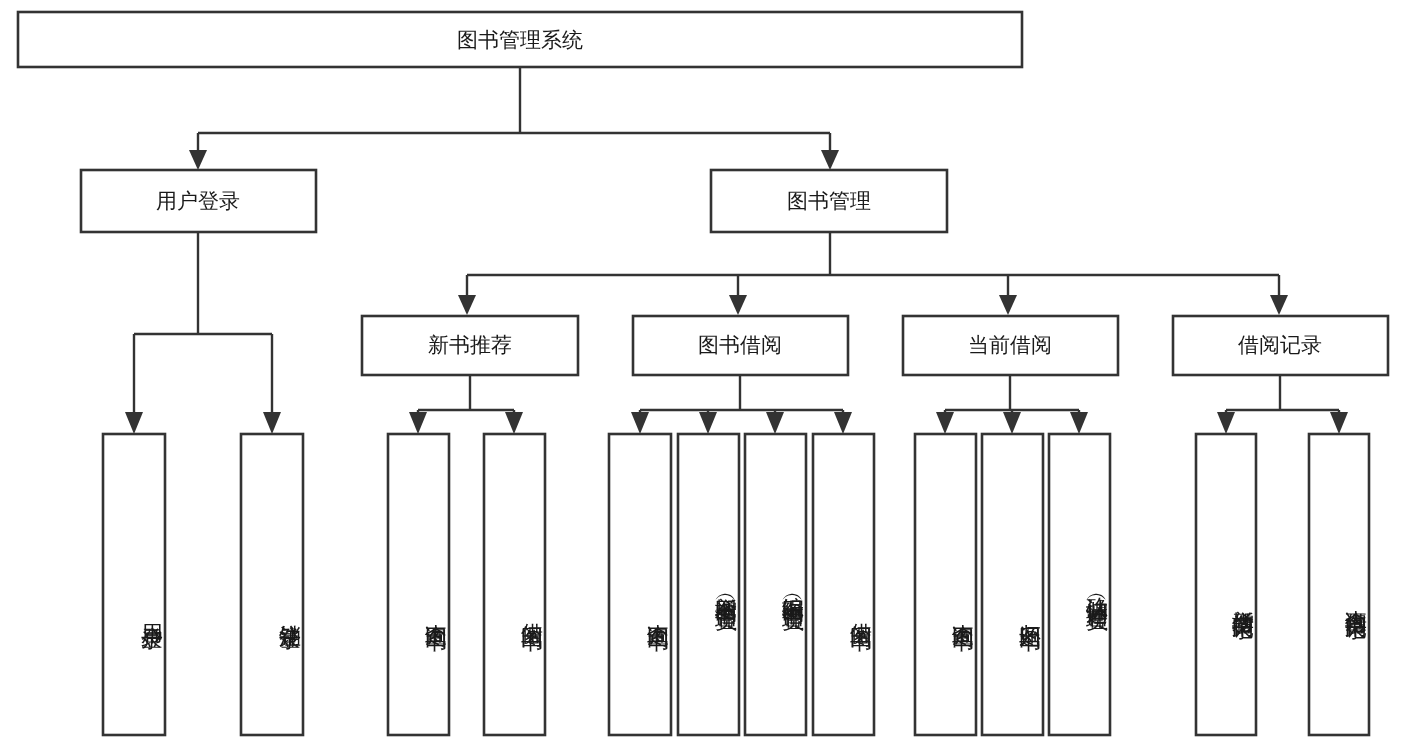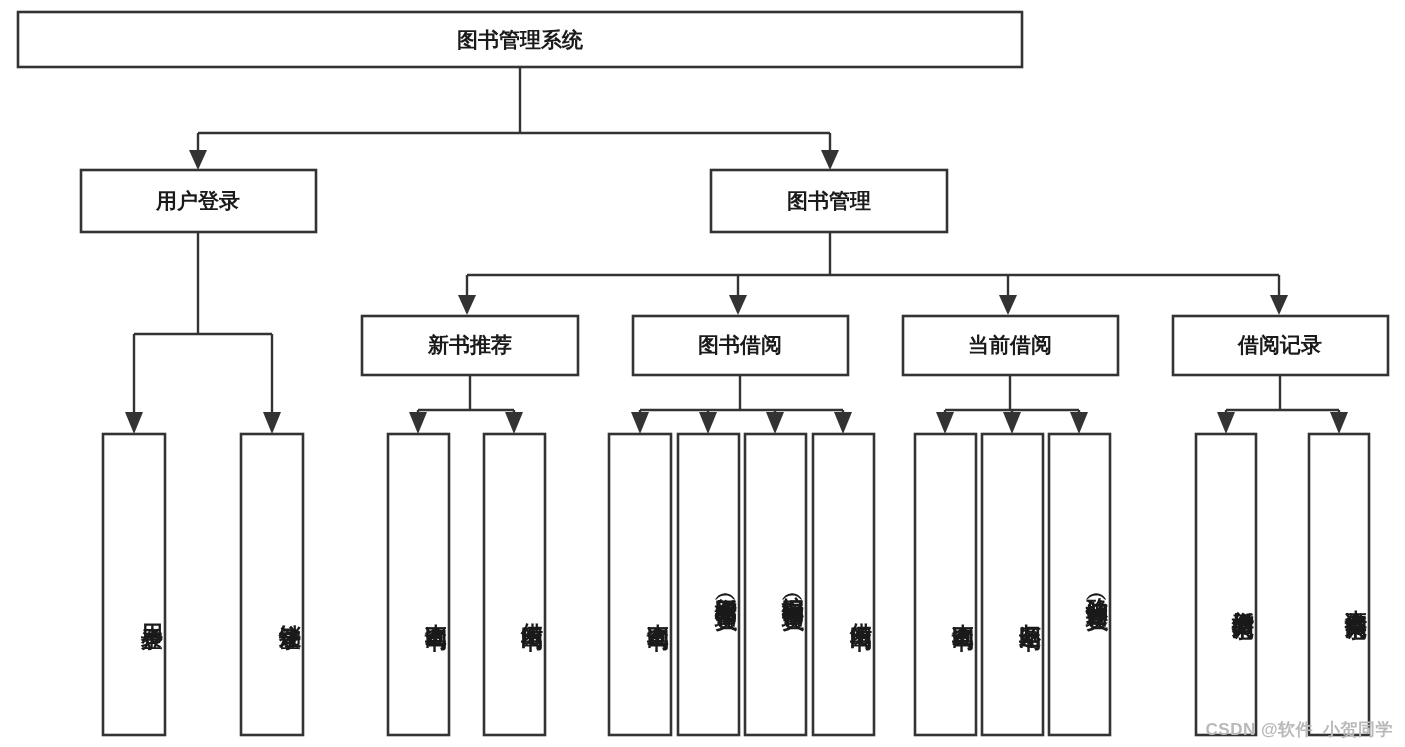--- a/index.html
+++ b/index.html
@@ -9,21 +9,20 @@
   }
   body {
     font-family: "Liberation Sans", "DejaVu Sans", sans-serif;
   }
   #diagram-root {
     position: relative;
     width: 1405px;
     height: 747px;
     background: #ffffff;
     overflow: hidden;
-    font-weight: bold;
   }
   svg#tree-svg {
     position: absolute;
     left: 0;
     top: 0;
     width: 1405px;
     height: 747px;
     display: block;
   }
   .node-box {
@@ -225,14 +224,13 @@
   <div class="leaf-label" style="left:745px; top:445px; width:61px; height:285px;">编辑图书（管理员）</div>
   <div class="leaf-label" style="left:813px; top:490px; width:61px; height:240px;">借阅图书</div>
 
   <div class="leaf-label" style="left:915px; top:490px; width:61px; height:240px;">查询图书</div>
   <div class="leaf-label" style="left:982px; top:490px; width:61px; height:240px;">归还图书</div>
   <div class="leaf-label" style="left:1049px; top:445px; width:61px; height:285px;">确认归还（管理员）</div>
 
   <div class="leaf-label" style="left:1196px; top:466px; width:60px; height:264px;">新增借阅记录</div>
   <div class="leaf-label" style="left:1309px; top:466px; width:60px; height:264px;">查询借阅记录</div>
 
-  <div class="watermark">CSDN @软件_小贺同学</div>
 </div>
 
 </body></html>

